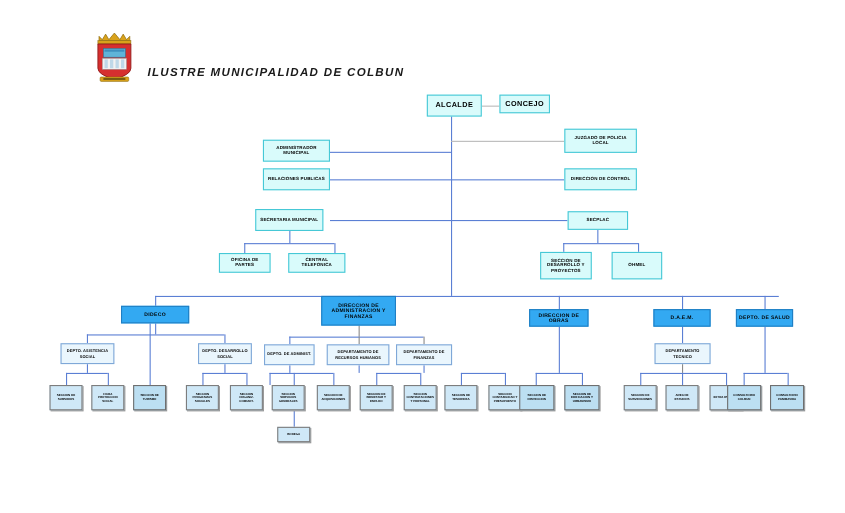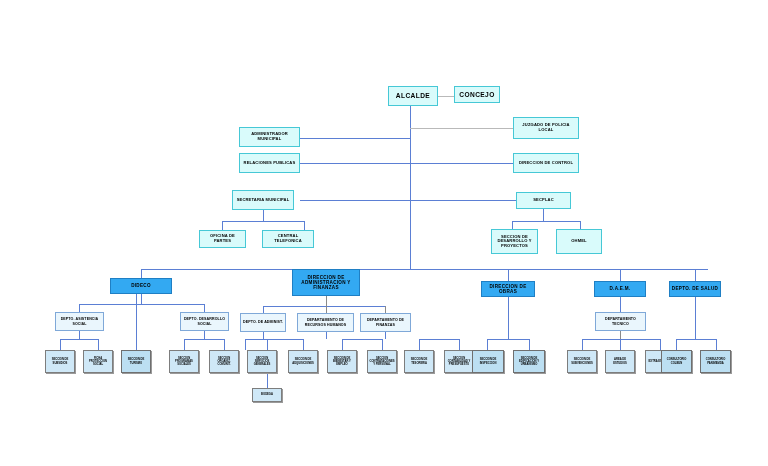--- a/index.html
+++ b/index.html
@@ -75,20 +75,44 @@
   .ln.h{height:1px;}
   .ln.v{width:1px;}
   .ln.grey{background:#b9b9b9;}
   .ln.dark{background:#8a8a8a;}
 </style>
 </head>
 <body>
 
 <div id="canvas">
 
+  <div id="header">
+    <div id="crest">
+      <svg viewBox="0 0 40 48" width="40" height="48" xmlns="http://www.w3.org/2000/svg">
+
+        <path d="M6 9 L6 5 L9 8 L12 3 L15 8 L20 2 L25 8 L28 3 L31 8 L34 5 L34 9 Z" fill="#d9a21b" stroke="#8a6a10" stroke-width="0.6"></path>
+        <rect x="5" y="9" width="30" height="3" fill="#d9a21b" stroke="#8a6a10" stroke-width="0.5"></rect>
+
+        <path d="M5 12 L35 12 L35 34 Q35 40 20 44 Q5 40 5 34 Z" fill="#d62f2f" stroke="#8e1b1b" stroke-width="0.8"></path>
+
+        <rect x="10" y="16" width="20" height="8" fill="#5fb4d8" stroke="#2e6d8c" stroke-width="0.5"></rect>
+        <rect x="11" y="17" width="18" height="2" fill="#3e8fbe"></rect>
+
+        <rect x="9" y="25" width="22" height="10" fill="#f2f2f2" stroke="#8f8f8f" stroke-width="0.4"></rect>
+        <rect x="11" y="26" width="3" height="8" fill="#bfd8e8"></rect>
+        <rect x="16" y="26" width="3" height="8" fill="#bfd8e8"></rect>
+        <rect x="21" y="26" width="3" height="8" fill="#bfd8e8"></rect>
+        <rect x="26" y="26" width="3" height="8" fill="#bfd8e8"></rect>
+
+        <rect x="7" y="42" width="26" height="4" rx="1" fill="#d9a21b" stroke="#8a6a10" stroke-width="0.5"></rect>
+        <rect x="10" y="43" width="20" height="1.6" fill="#6b5410"></rect>
+      </svg>
+    </div>
+    <div id="title">ILUSTRE MUNICIPALIDAD DE COLBUN</div>
+  </div>
 
   <div class="ln h grey" style="left:438px;top:96px;width:16px;"></div>
 
   <div class="ln v" style="left:410px;top:105px;height:164px;"></div>
 
   <div class="ln h grey" style="left:410px;top:128px;width:103px;"></div>
 
   <div class="ln h" style="left:300px;top:138px;width:110px;"></div>
 
   <div class="ln h" style="left:300px;top:163px;width:213px;"></div>

